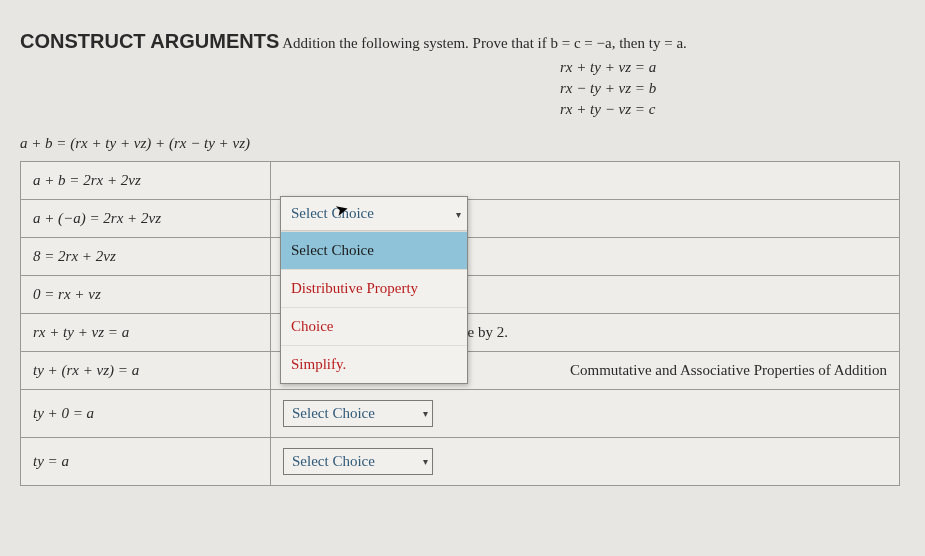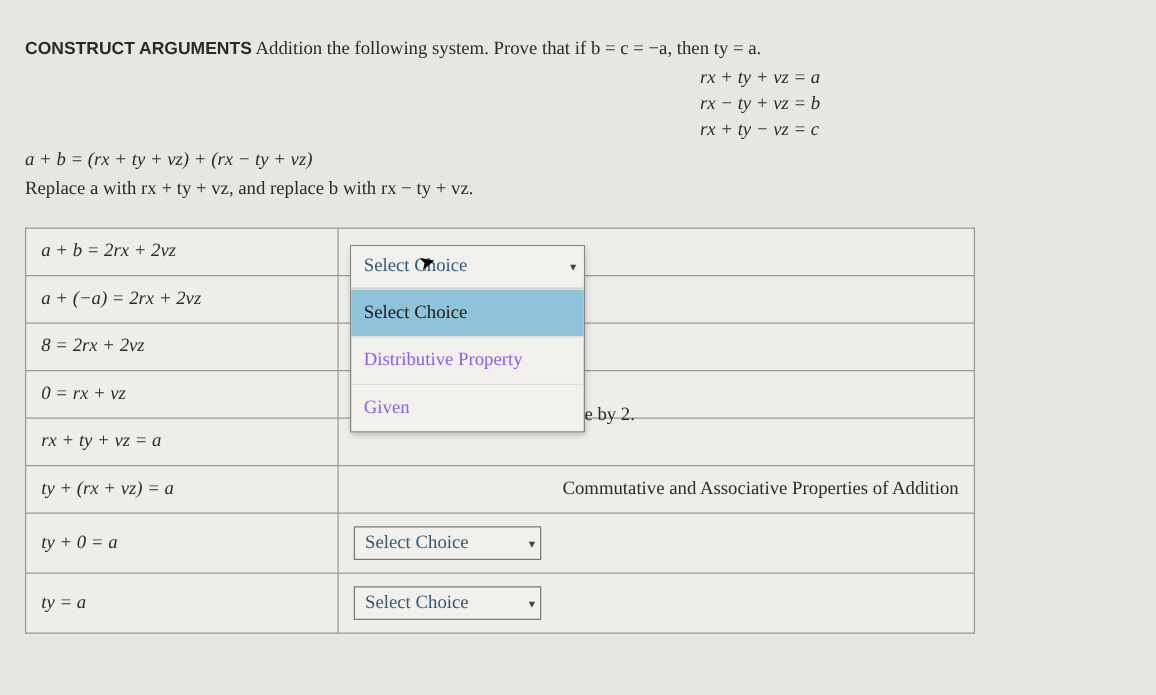--- a/index.html
+++ b/index.html
@@ -12,37 +12,37 @@
     color: #2a2a2a;
     font-size: 15px;
     overflow: hidden;
   }
   .heading {
     margin-bottom: 4px;
   }
   .heading b {
     font-family: Arial, sans-serif;
     font-weight: bold;
-    font-size: 14px;
+    font-size: 20px;
   }
   .equations {
     margin-left: 540px;
     margin-top: 2px;
     font-style: italic;
     line-height: 1.4;
   }
   .intro {
-    margin-top: 2px;
+    margin-top: 12px;
     line-height: 1.5;
   }
   .intro .math { font-style: italic; }
   table.proof {
     border-collapse: collapse;
-    width: 760px;
-    margin-top: 20px;
+    width: 880px;
+    margin-top: 6px;
     background: #efedea;
   }
   table.proof td {
     border: 1px solid #9a9892;
     padding: 10px 12px;
     vertical-align: middle;
     font-style: italic;
     font-size: 15px;
     position: relative;
   }
@@ -88,21 +88,21 @@
   .dropdown-wrap .dd-header .caret {
     position: absolute;
     right: 6px;
     top: 50%;
     transform: translateY(-50%);
     font-size: 10px;
     color: #444;
   }
   .dropdown-wrap .dd-option {
     padding: 10px 10px;
-    color: #8b5cf6;
+    color: #b91c1c;
     font-family: Georgia, serif;
     border-top: 1px solid #e0ddd6;
   }
   .dropdown-wrap .dd-option.highlight {
     background: #8fc3d9;
     color: #1a1a1a;
   }
   .cursor {
     position: absolute;
     left: 335px;
@@ -134,21 +134,20 @@
 </div>
 
 <div class="equations">
   <div>rx + ty + vz = a</div>
   <div>rx − ty + vz = b</div>
   <div>rx + ty − vz = c</div>
 </div>
 
 <div class="intro">
   <div class="math">a + b = (rx + ty + vz) + (rx − ty + vz)</div>
-  <div>Replace a with rx + ty + vz, and replace b with rx − ty + vz.</div>
 </div>
 
 <table class="proof">
   <tbody>
       <tr>
     <td class="left">a + b = 2rx + 2vz</td>
     <td class="right"></td>
   </tr>
   <tr>
     <td class="left">a + (−a) = 2rx + 2vz</td>
@@ -191,18 +190,19 @@
 </tbody>
   </table>
 
 <div class="dropdown-wrap">
   <div class="dd-header">
     <span>Select Choice</span>
     <span class="caret">▾</span>
   </div>
   <div class="dd-option highlight">Select Choice</div>
   <div class="dd-option">Distributive Property</div>
-  <div class="dd-option">Given</div>
+  <div class="dd-option">Choice</div>
+  <div class="dd-option">Simplify.</div>
 </div>
 
 <div class="overlap-text">de by 2.</div>
 
 <div class="cursor">➤</div>
 
 </body></html>

